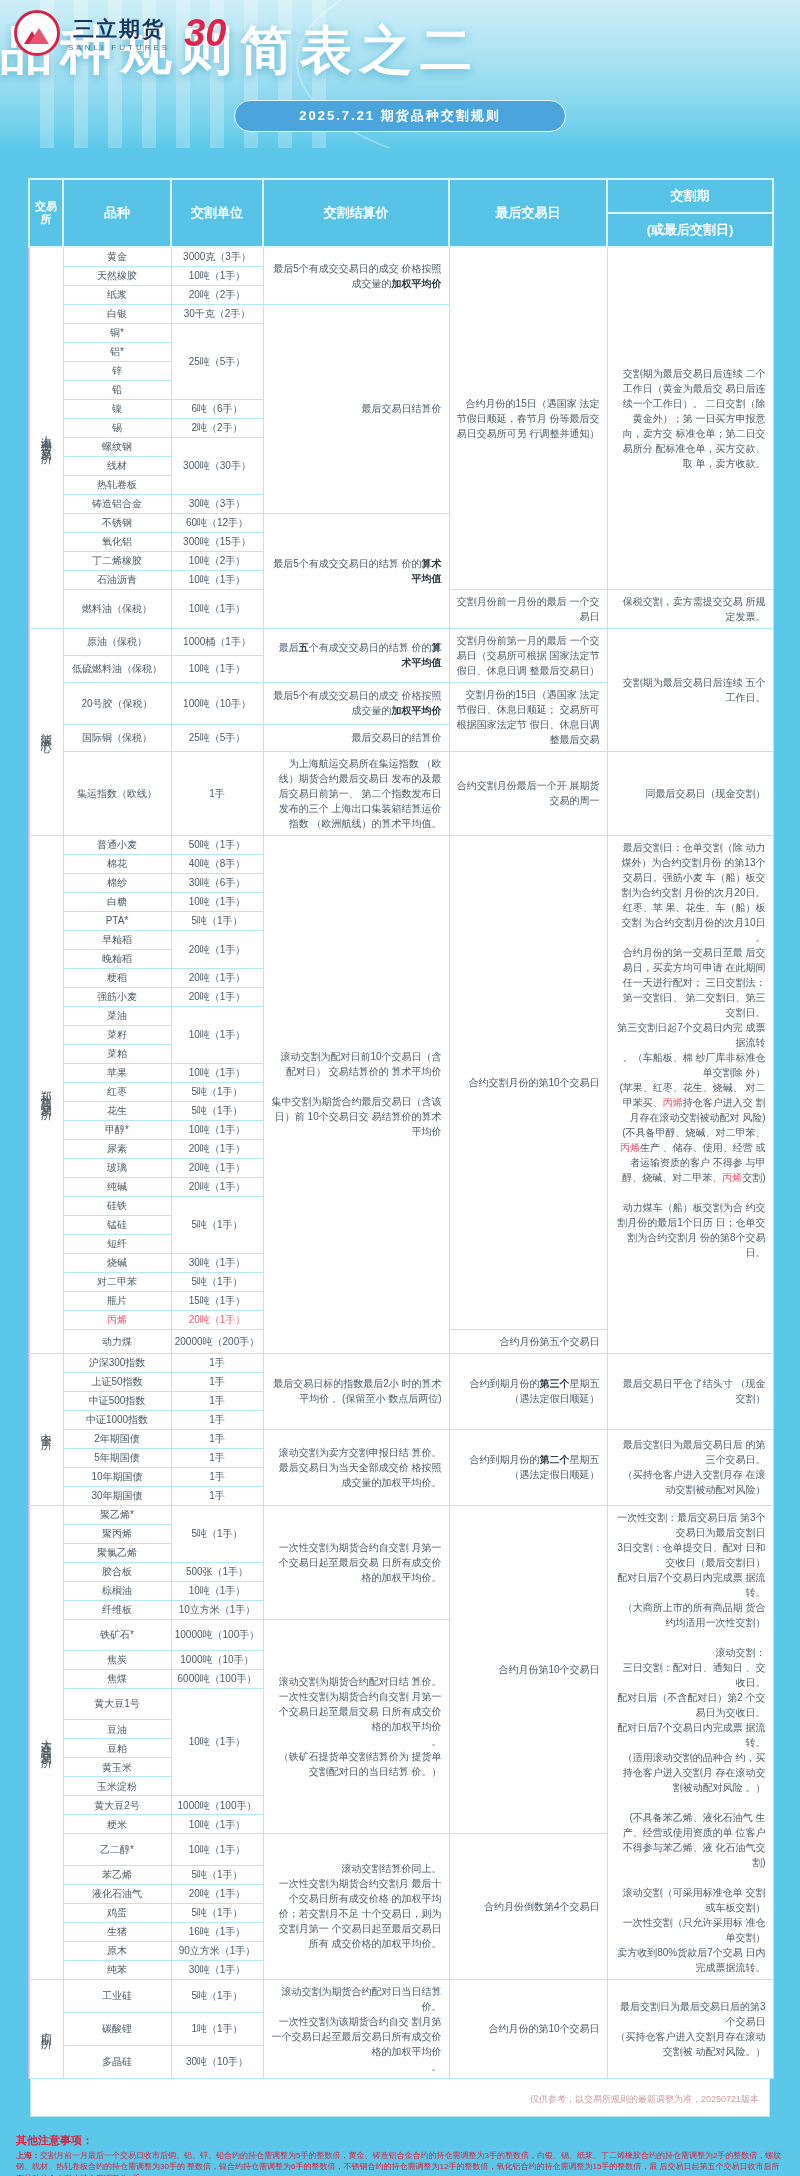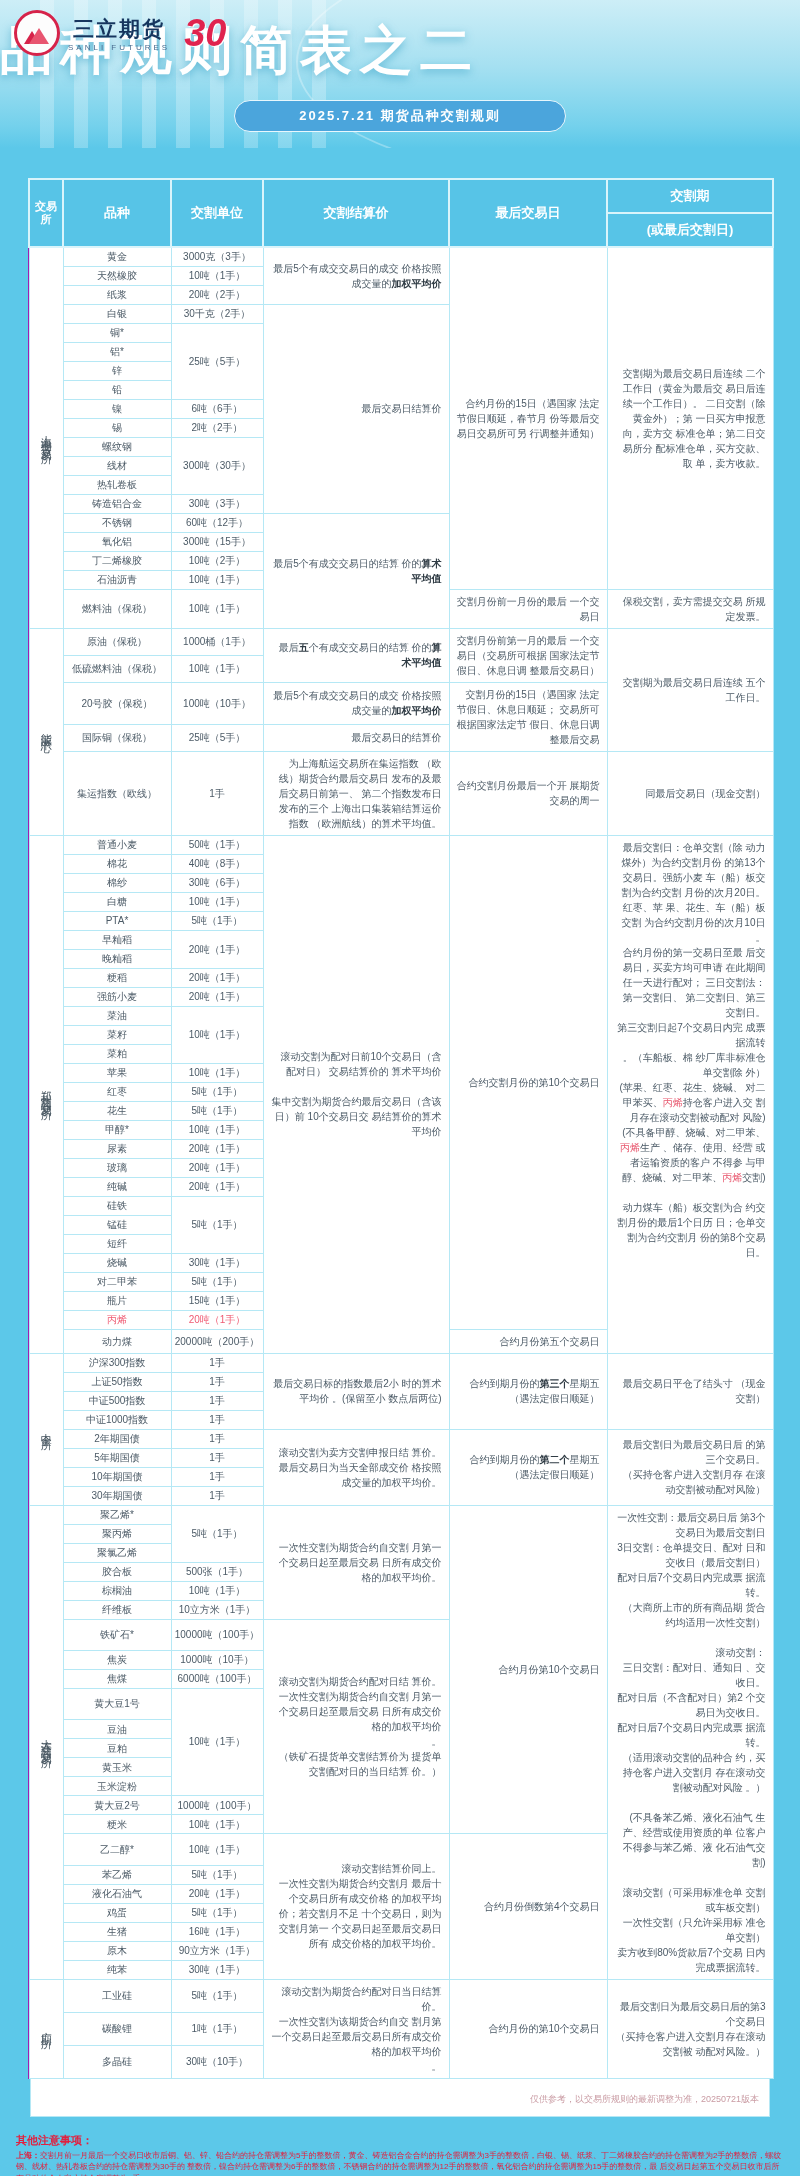--- a/index.html
+++ b/index.html
@@ -17,21 +17,21 @@
   .mtn::after{content:"";position:absolute;left:-3px;bottom:-13px;width:0;height:0;border-left:10px solid transparent;border-right:10px solid transparent;border-bottom:16px solid #e85570;}
   .logo-cn{font-size:21px;font-weight:800;color:#16355e;letter-spacing:2px;}
   .logo-en{font-size:8px;color:#4a6c8f;letter-spacing:3px;}
   .thirty{font-size:38px;line-height:38px;font-weight:800;font-style:italic;color:#e0234e;margin-left:6px;text-shadow:1px 1px 0 #fff;}
   .banner h1{position:relative;z-index:2;margin:0;padding-top:16px;color:#ffffff;
      font-size:52px;font-weight:800;letter-spacing:8px;text-shadow:0 3px 8px rgba(37,150,190,.55);}
   .pill{position:relative;z-index:2;width:330px;margin:14px auto 0;background:#4ba5dc;border:1px solid #e8f7fd;
      color:#fff;font-size:13px;font-weight:bold;text-align:center;letter-spacing:2px;padding:6px 0;border-radius:999px;}
   
   .tablewrap{margin:30px 28px 0;}
-  table{border-collapse:collapse;width:744px;table-layout:fixed;background:#a21caf;}
+  table{border-collapse:collapse;width:744px;table-layout:fixed;background:#c4b5fd;}
   th{background:#57c4e7;color:#fff;font-size:13px;font-weight:bold;border:2px solid #d9f4fb;height:28px;padding:2px;}
   th.vh{font-size:11px;line-height:1.15;padding:0 1px;}
   td{border:1px solid #b5e8f5;background:#fff;color:#4b5a66;font-size:10px;text-align:center;
      vertical-align:middle;padding:2px 3px;height:19px;box-sizing:border-box;line-height:1.3;}
   td.l{text-align:right;padding:4px 7px;line-height:1.5;}
   td.top{vertical-align:top;}
   td.ex{padding:2px 0;}
   .vt{writing-mode:vertical-lr;text-orientation:upright;letter-spacing:3px;font-size:11px;color:#45545f;margin:auto;}
   .l b{color:#2f3b44;}
   .rd{color:#e8566d;}

